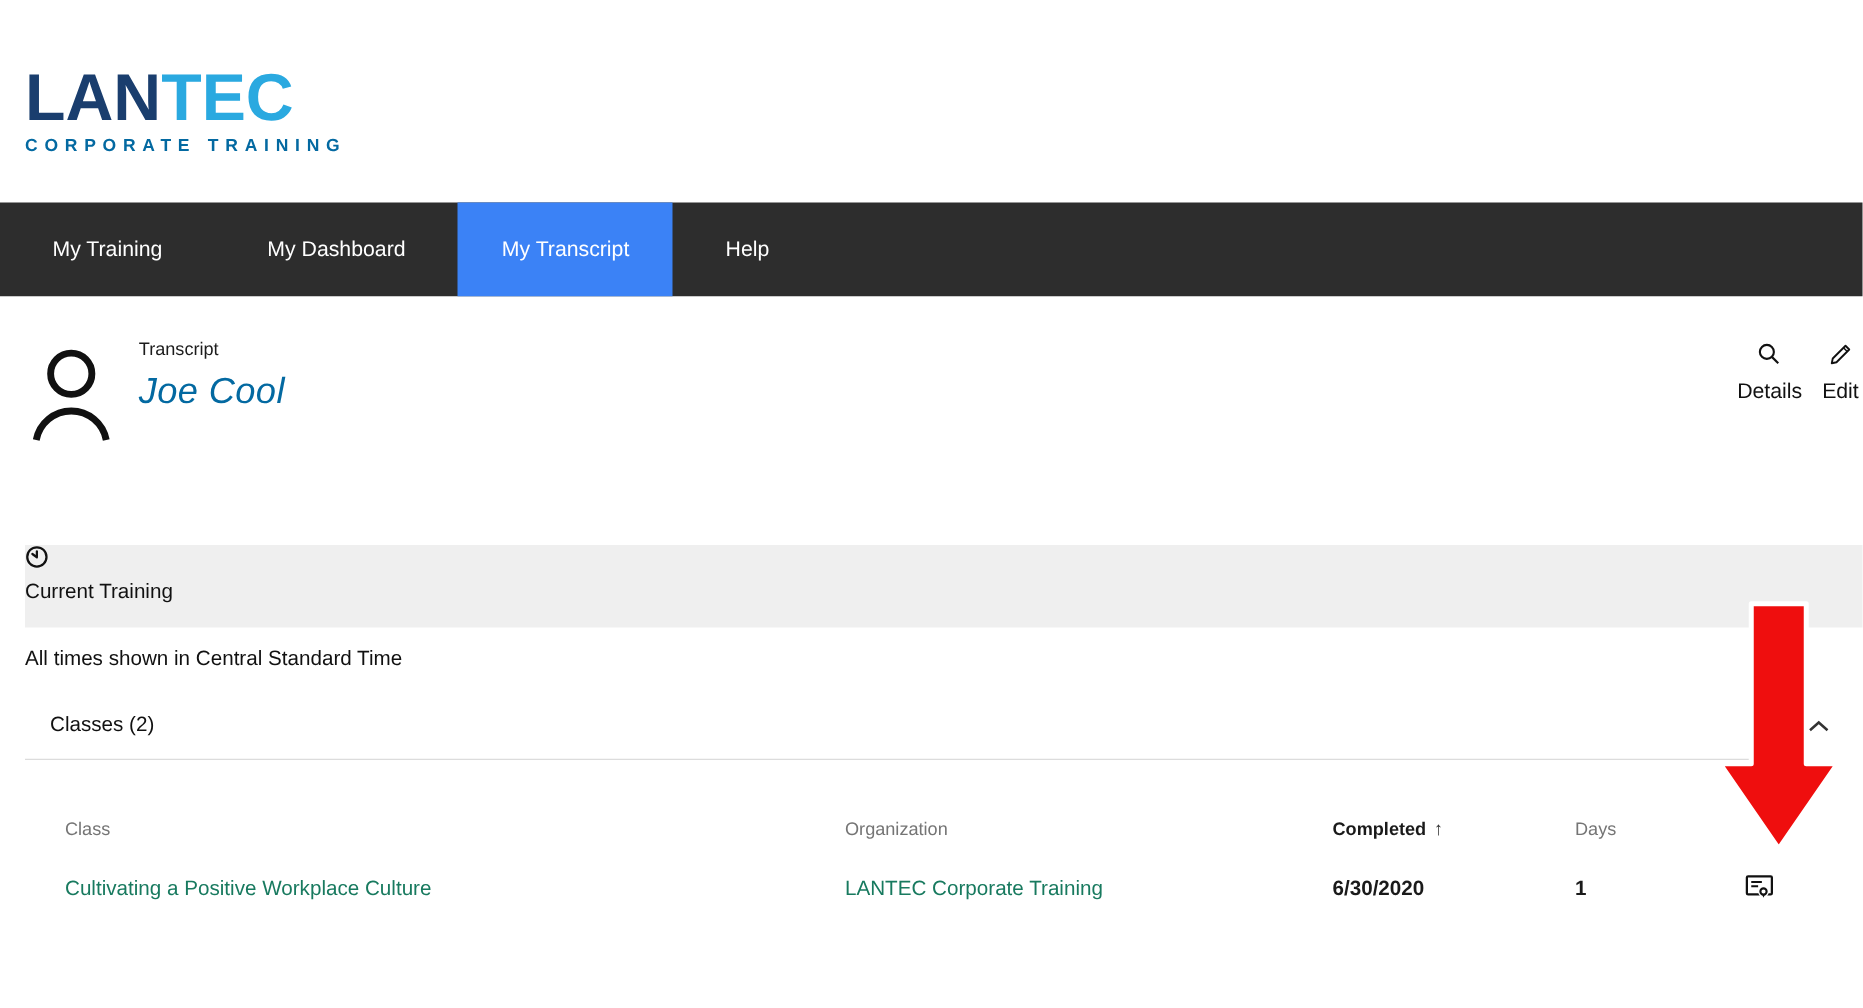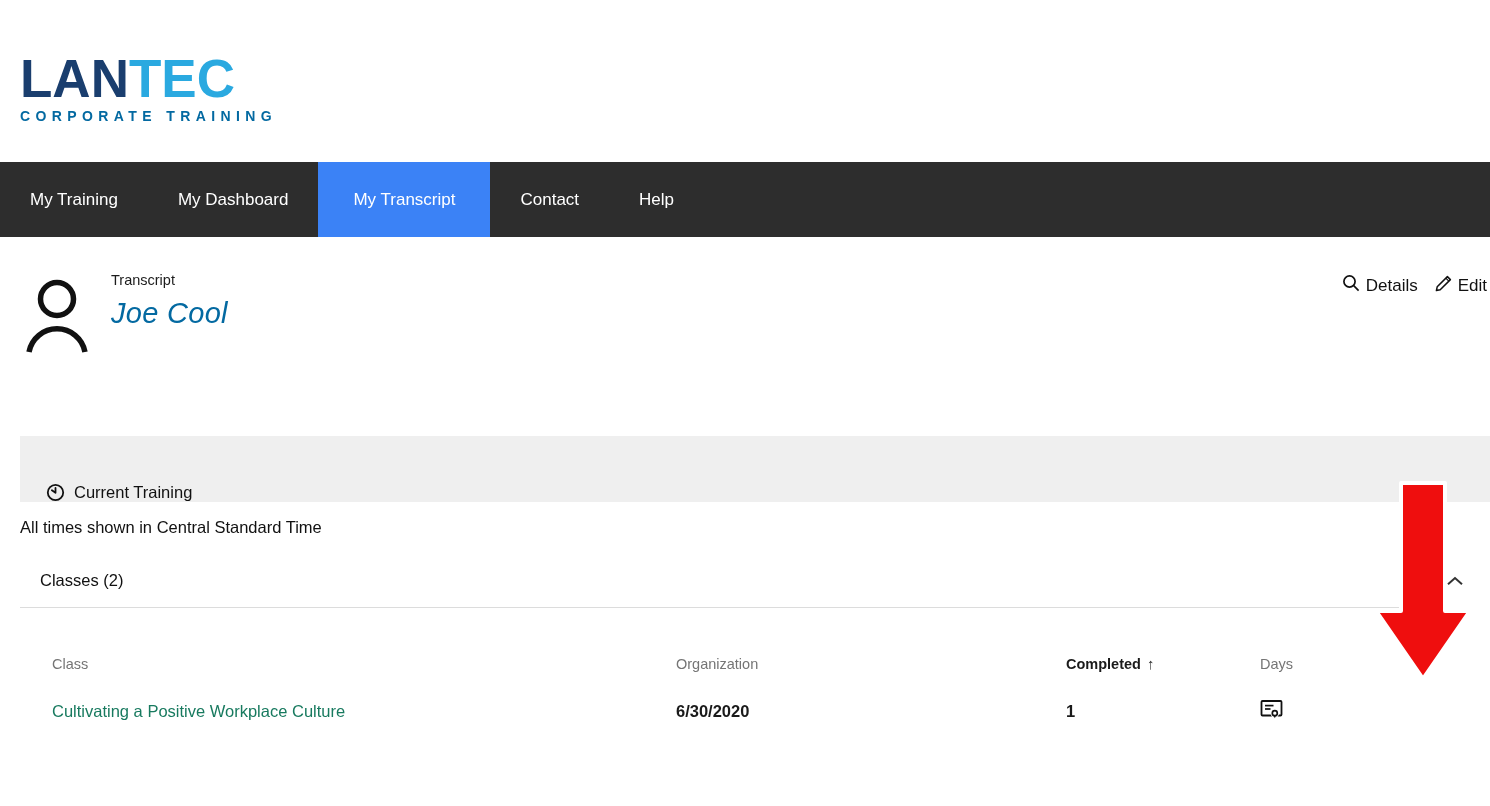--- a/index.html
+++ b/index.html
@@ -18,42 +18,42 @@
   .logo-main .lg-navy { color:#1a3e6e; }
   .logo-main .lg-blue { color:#2aa9e0; }
   .logo-sub { font-size:14px; font-weight:700; color:#0369a1; letter-spacing:5.4px; margin-top:3px; white-space:nowrap; }
 
   
   .nav {
     position:absolute; left:0; top:162px; width:1490px; height:75px;
     background:#2d2d2d; display:flex; align-items:stretch;
   }
   .nav-item {
-    display:flex; align-items:center; padding:0 30px;
+    display:flex; align-items:center; padding:0 42px;
     color:#ffffff; font-size:17px; cursor:pointer; white-space:nowrap;
   }
   .nav-item.active { background:#3b82f6; padding:0 35px; }
 
   
   .avatar { position:absolute; left:24px; top:276px; }
   .profile-labels { position:absolute; left:111px; top:272px; }
   .profile-kicker { font-size:14.5px; color:#1c1c1c; }
   .profile-name { font-size:29px; color:#0369a1; margin-top:9px; letter-spacing:0.3px;font-style:italic; }
 
   .header-actions {
     position:absolute; top:274px; right:3px;
     display:flex; align-items:center; gap:16px; font-size:17px; color:#111;
   }
-  .action-link { display:flex; align-items:center; gap:5px; cursor:pointer; white-space:nowrap; }
+  .action-link { display:flex; align-items:center; gap:5px; cursor:pointer; white-space:nowrap;flex-direction:column; }
 
   
   .section-bar {
     position:absolute; left:20px; top:436px; width:1470px; height:66px;
-    background:#efefef; display:flex; align-items:flex-end; padding-left:26px; gap:9px;
-    font-size:16.5px; color:#111;
+    background:#efefef; display:flex; align-items:flex-start; gap:9px;
+    font-size:16.5px; color:#111;flex-direction:column;
   }
   .tz-note { position:absolute; left:20px; top:518px; font-size:16.5px; color:#111; }
 
   .classes-row {
     position:absolute; left:40px; top:571px; width:1428px;
     display:flex; align-items:center; justify-content:space-between;
     font-size:16.5px; color:#111;
   }
   .collapse-btn { cursor:pointer; display:flex; align-items:center; padding:4px; }
 
@@ -81,21 +81,20 @@
 
 <div class="logo">
   <div class="logo-main"><span class="lg-navy">LAN</span><span class="lg-blue">TEC</span></div>
   <div class="logo-sub">CORPORATE TRAINING</div>
 </div>
 
 <nav class="nav">
   <div class="nav-item">My Training</div>
   <div class="nav-item">My Dashboard</div>
   <div class="nav-item active">My Transcript</div>
-  <div class="nav-item">Contact</div>
   <div class="nav-item">Help</div>
 </nav>
 
 <div class="avatar">
   <svg width="64" height="78" viewBox="0 0 64 78">
     <circle cx="33" cy="23" r="16.5" fill="none" stroke="#111" stroke-width="5.5"></circle>
     <path d="M 5 76 A 28.5 28.5 0 0 1 61 76" fill="none" stroke="#111" stroke-width="5.5" stroke-linecap="butt"></path>
   </svg>
 </div>
 <div class="profile-labels">
@@ -152,20 +151,21 @@
 <div class="tbl-grid tbl-head">
   <div>Class</div>
   <div>Organization</div>
   <div class="sorted"><span>Completed</span><span class="sort-arrow">↑</span></div>
   <div>Days</div>
   <div></div>
 </div>
 
 <div class="tbl-grid tbl-row">
   <div><a class="cell-link">Cultivating a Positive Workplace Culture</a></div>
+  <div><a class="cell-link">LANTEC Corporate Training</a></div>
   <div class="cell-strong">6/30/2020</div>
   <div class="cell-strong">1</div>
   <div>
     <span class="cert-btn">
       <svg width="23" height="22" viewBox="0 0 23 22">
         <rect x="1.5" y="3" width="20" height="14.5" rx="1" fill="none" stroke="#111" stroke-width="1.8"></rect>
         <line x1="5" y1="7.6" x2="13.5" y2="7.6" stroke="#111" stroke-width="1.7"></line>
         <line x1="5" y1="11" x2="10.5" y2="11" stroke="#111" stroke-width="1.7"></line>
         <circle cx="14.8" cy="15.6" r="4.2" fill="#ffffff" stroke="none"></circle>
         <circle cx="14.8" cy="15.2" r="2.5" fill="none" stroke="#111" stroke-width="1.7"></circle>

